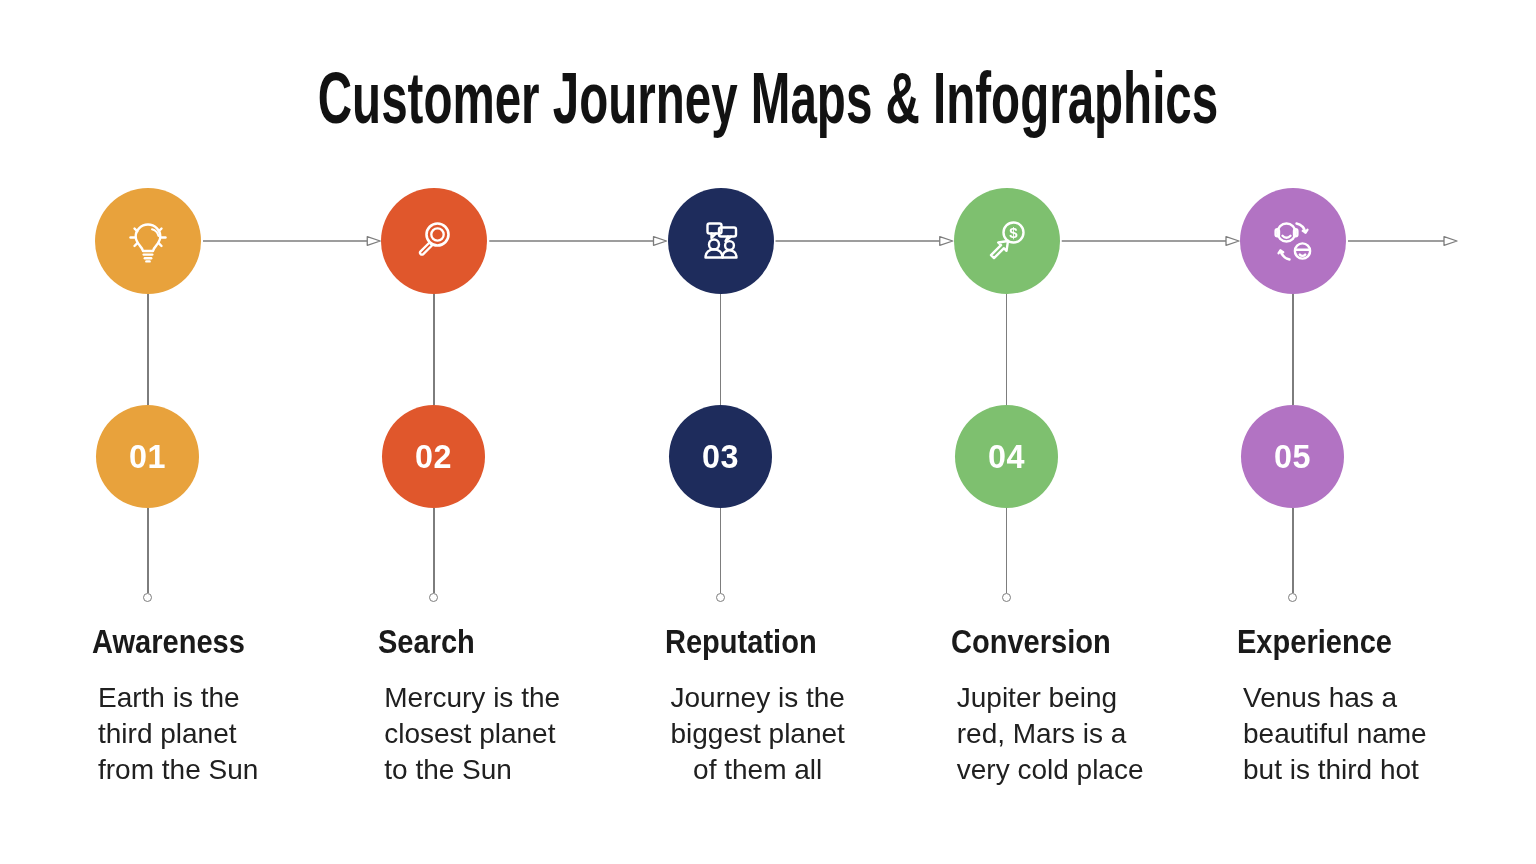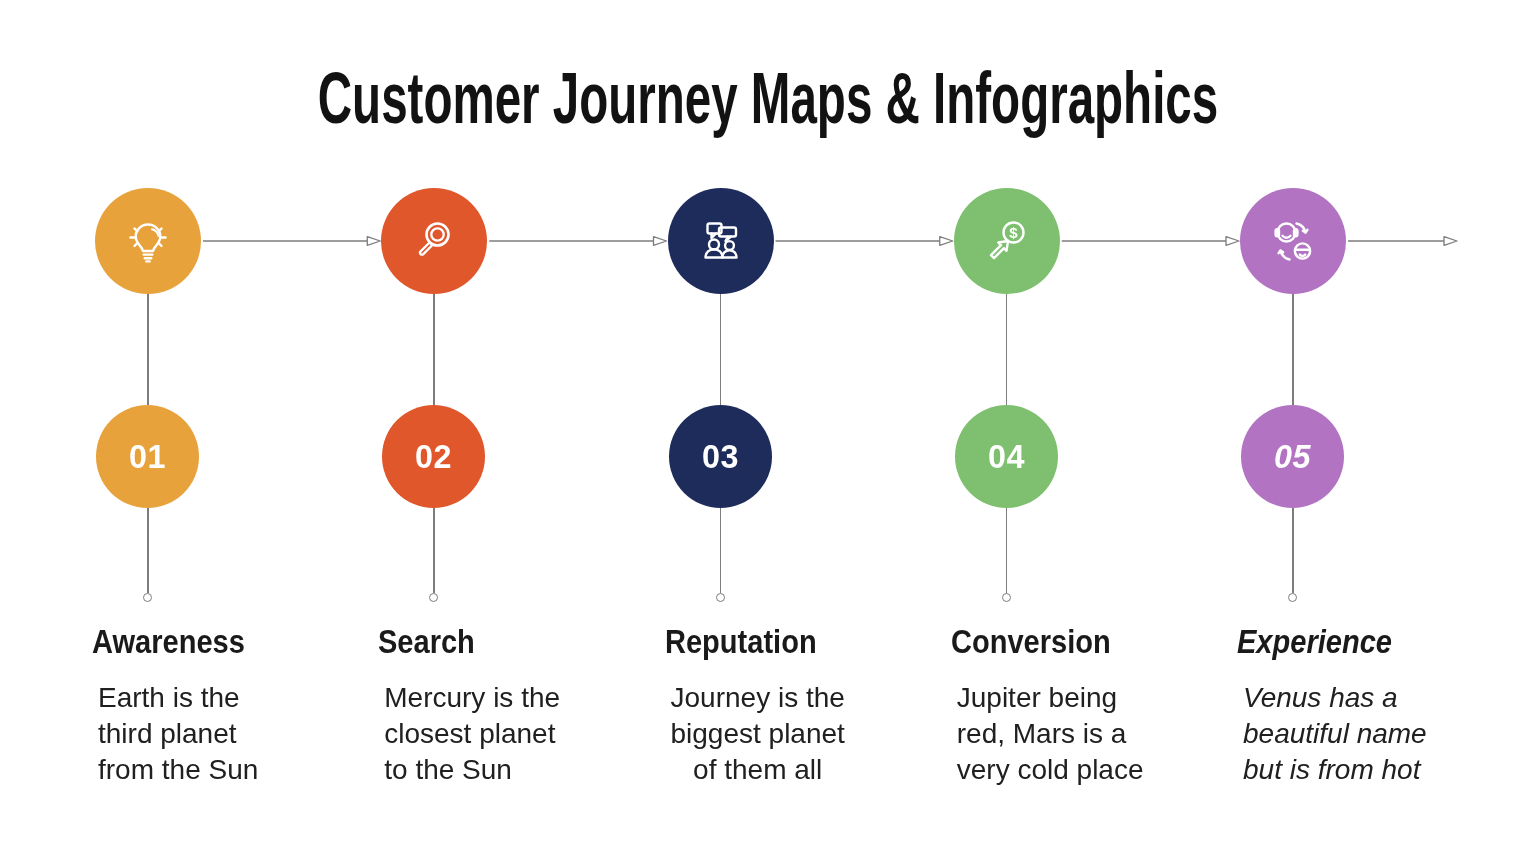--- a/index.html
+++ b/index.html
@@ -180,21 +180,21 @@
     <div class="vline vline2"></div>
     <div class="dot"></div>
     <h2 class="heading">Conversion</h2>
     <div class="desc">
           <div class="desc-line">Jupiter being</div>
           <div class="desc-line">red, Mars is a</div>
           <div class="desc-line">very cold place</div>
         </div>
   </div>
 
-  <div class="stage" style="left: 1178px; font-style: italic;">
+  <div class="stage" style="left: 1178px;">
     <div class="icon-circle" style="background: rgb(178, 115, 195);">
       <span class="icon">
             <svg viewBox="0 0 60 60" fill="none" stroke="currentColor" stroke-width="2.4" stroke-linecap="round" stroke-linejoin="round">
               <circle cx="23.5" cy="21.5" r="9"></circle>
               <rect x="12.6" y="18.3" width="3.4" height="7" rx="1.7"></rect>
               <rect x="31" y="18.3" width="3.4" height="7" rx="1.7"></rect>
               <path d="M19.5 24.8c1.2 1.3 2.6 1.9 4 1.9s2.8-.6 4-1.9"></path>
               <circle cx="39.5" cy="40" r="7.6"></circle>
               <path d="M32.8 38.8h13.4"></path>
               <path d="M36.8 43.6c.8.9 1.8 1.3 2.7 1.3s1.9-.4 2.7-1.3"></path>
@@ -208,17 +208,17 @@
     <div class="vline vline1"></div>
     <div class="num-circle" style="background: rgb(178, 115, 195);">
       <span class="num">05</span>
     </div>
     <div class="vline vline2"></div>
     <div class="dot"></div>
     <h2 class="heading">Experience</h2>
     <div class="desc">
           <div class="desc-line">Venus has a</div>
           <div class="desc-line">beautiful name</div>
-          <div class="desc-line">but is from hot</div>
+          <div class="desc-line">but is third hot</div>
         </div>
   </div>
 </div>
 </div>
 
 </body></html>

